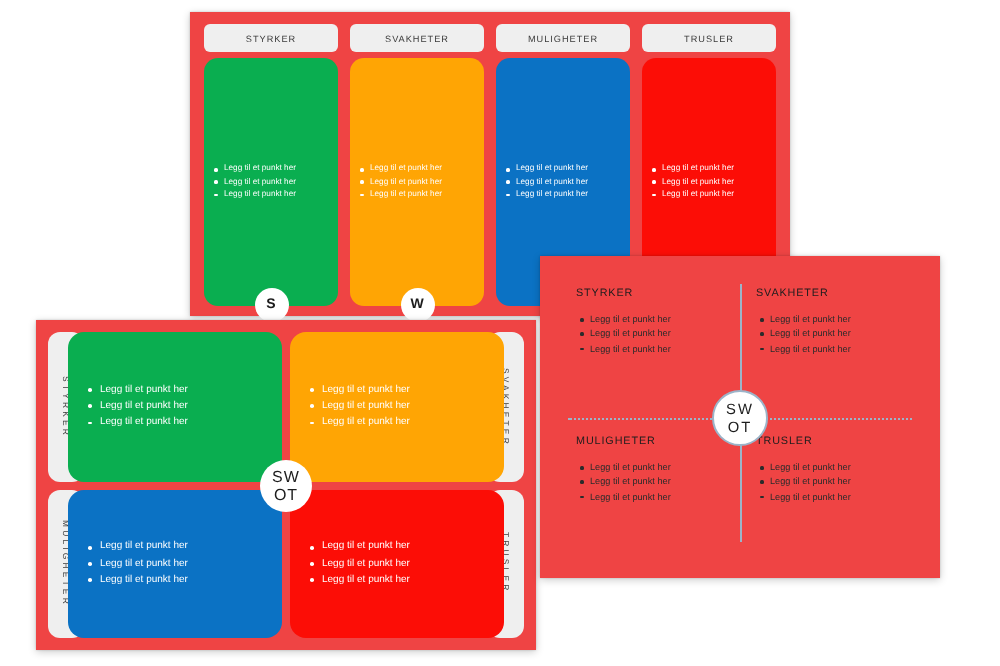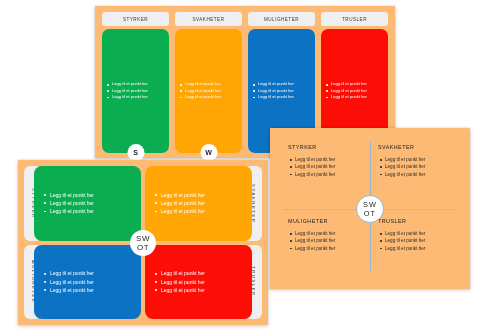--- a/index.html
+++ b/index.html
@@ -18,21 +18,21 @@
   #stage {
     position: absolute;
     left: 0; top: 0;
     width: 500px;
     height: 333px;
   }
 
   
   .slide {
     position: absolute;
-    background: #fdba74;
+    background: #ef4444;
     box-shadow: 0 1px 4px rgba(0,0,0,0.20), 0 0 1px rgba(0,0,0,0.18);
   }
 
   
   #slide-columns {
     left: 95px;
     top: 6px;
     width: 300px;
     height: 152px;
     z-index: 1;

